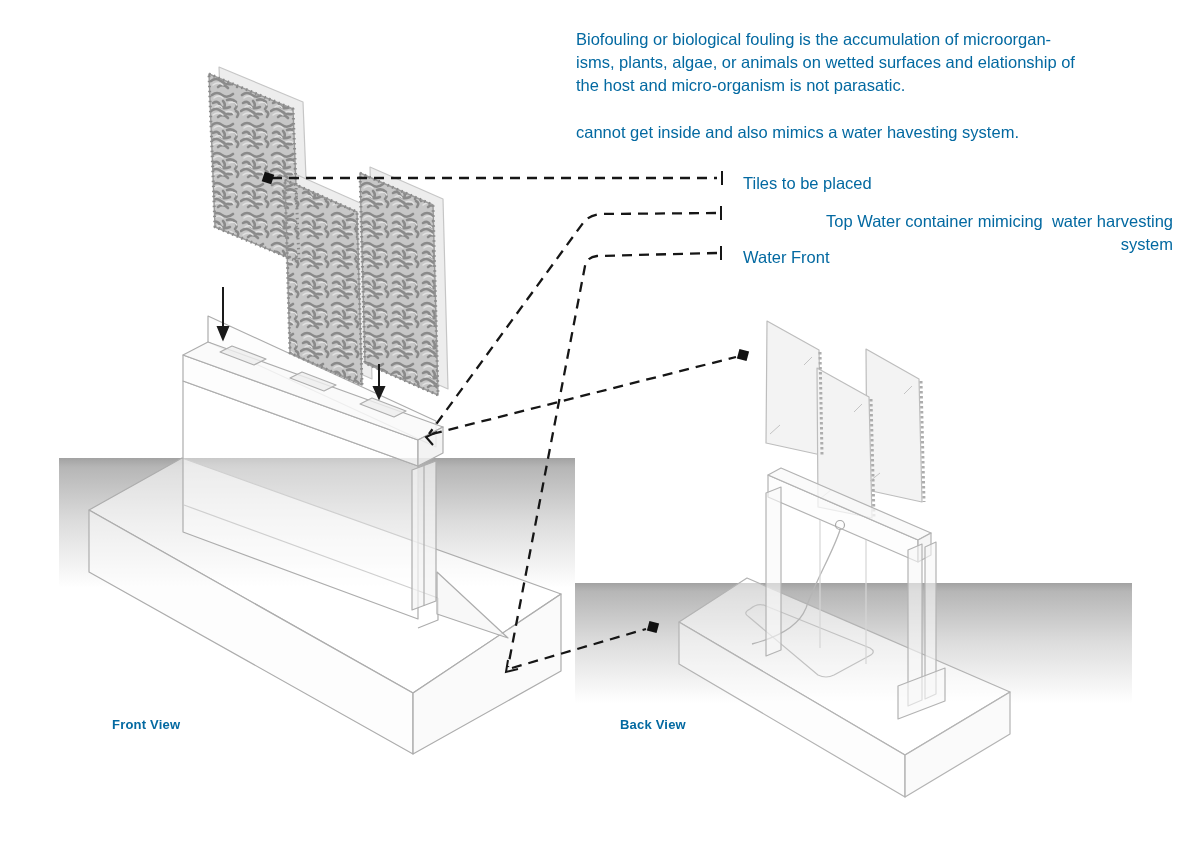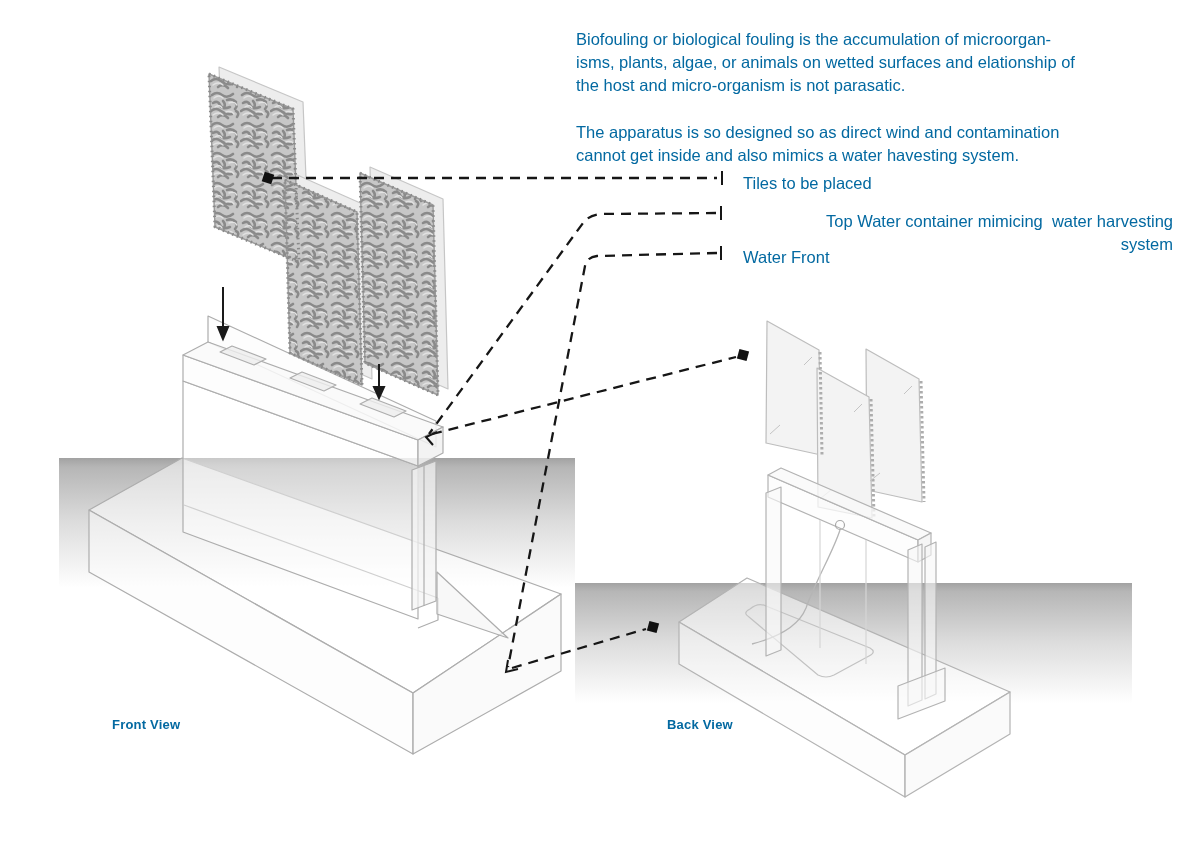--- a/index.html
+++ b/index.html
@@ -16,21 +16,21 @@
   .desc p{margin:0;}
   .desc p + p{margin-top:24px;}
   .line{display:block;white-space:pre;}
   .callout{position:absolute;font-size:16.5px;line-height:23px;text-align:right;}
   .callout .line{white-space:pre;}
   .co-tiles{left:743px;top:172px;}
   .co-container{left:743px;top:200px;width:430px;margin-top:10px;}
   .co-pump{left:743px;top:246px;}
   .view-caption{position:absolute;font-size:13px;font-weight:bold;letter-spacing:.2px;}
   .vc-front{left:112px;top:717px;}
-  .vc-back{left:667px;top:717px;text-align:right;}
+  .vc-back{left:620px;top:717px;text-align:right;}
 </style>
 </head>
 <body>
 
 <div class="page">
 
   <svg class="stage" viewBox="0 0 1191 842">
     <defs>
       <linearGradient id="bandGrad" x1="0" y1="0" x2="0" y2="1">
         <stop offset="0" stop-color="#a2a2a2"></stop>
@@ -195,21 +195,20 @@
     </g>
   </svg>
 
   <div class="desc">
     <p>
       <span class="line">Biofouling or biological fouling is the accumulation of microorgan-</span>
       <span class="line">isms, plants, algae, or animals on wetted surfaces and elationship of</span>
       <span class="line">the host and micro-organism is not parasatic.</span>
     </p>
     <p>
-      <span class="line">The apparatus is so designed so as direct wind and contamination</span>
       <span class="line">cannot get inside and also mimics a water havesting system.</span>
     </p>
   </div>
 
   <div class="callout co-tiles">
     <span class="line">Tiles to be placed</span>
   </div>
   <div class="callout co-container">
     <span class="line">Top Water container mimicing  water harvesting</span>
     <span class="line">system</span>

